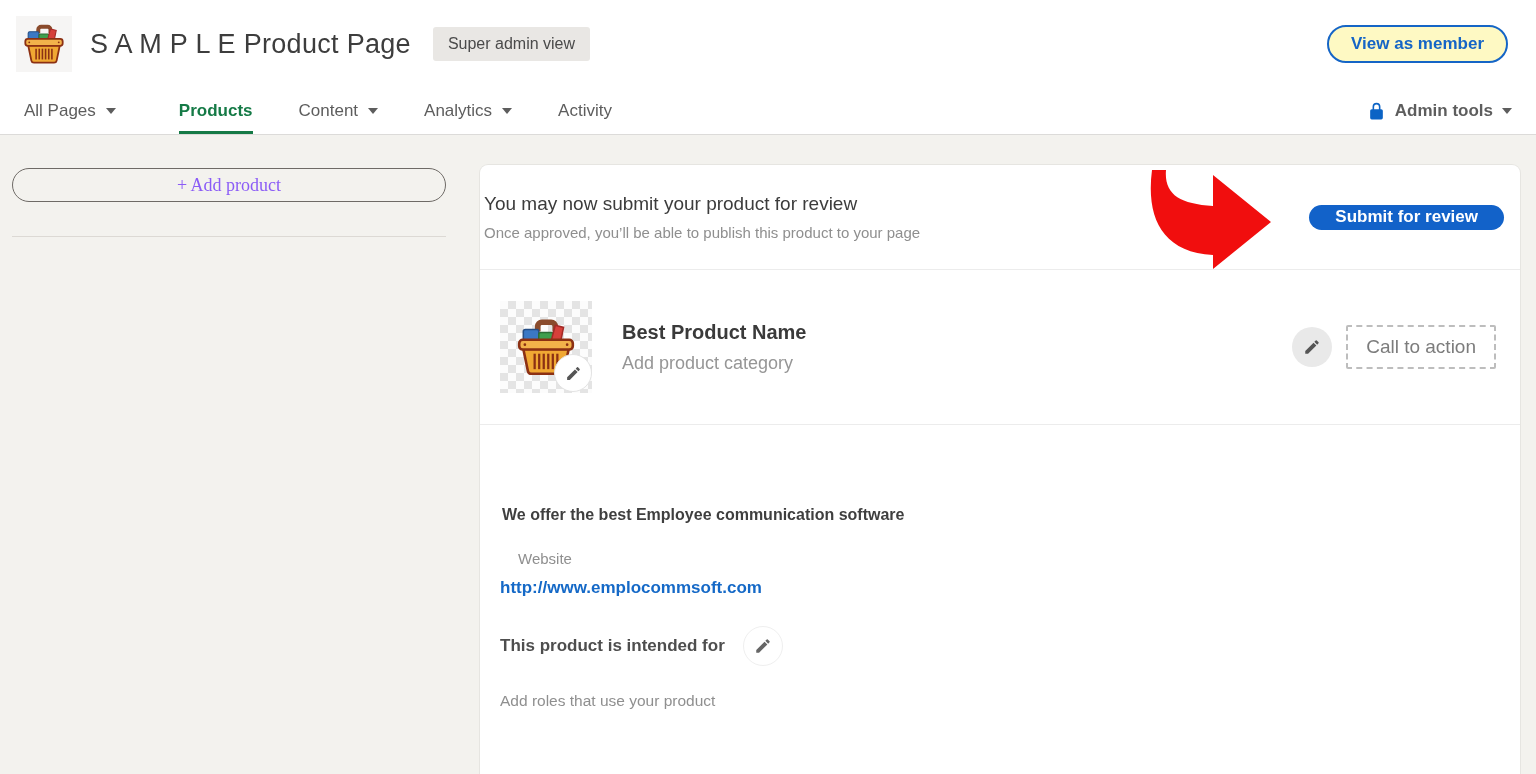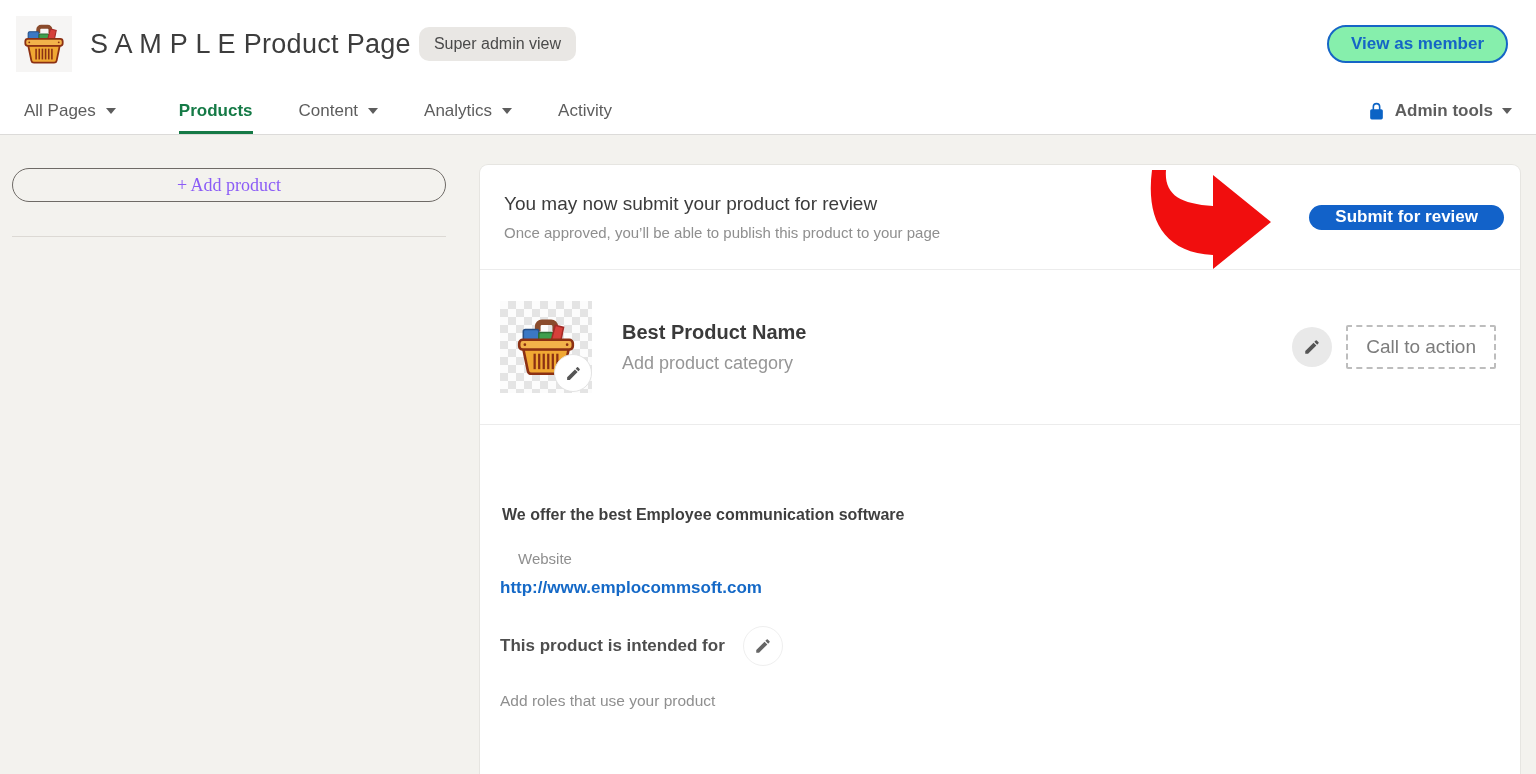--- a/index.html
+++ b/index.html
@@ -8,39 +8,39 @@
     width: 1536px; height: 774px; overflow: hidden;
     background: #ffffff;
     font-family: "Liberation Sans", "DejaVu Sans", sans-serif;
     color: #3f3f3f;
   }
 
   
   .topbar { height: 88px; background: #fff; display: flex; align-items: center; padding: 0 16px; }
   .brand-icon { width: 56px; height: 56px; background: #f6f5f4; display: flex; align-items: center; justify-content: center; flex: none; }
   .page-title { font-size: 27px; font-weight: 400; color: #3d3d3d; margin: 0 0 0 18px; letter-spacing: .3px; white-space: nowrap; }
-  .badge { margin-left: 8px; background: #e9e7e4; color: #4a4a4a; font-size: 16px; padding: 8px 15px; border-radius: 10px; white-space: nowrap; }
-  .btn-view { margin-left: auto; margin-right: 12px; height: 38px; padding: 0 22px; border-radius: 19px; border: 2px solid #1565c6; color: #1565c6; background: #86efac; font-size: 17px; font-weight: 700; font-family: inherit; cursor: pointer; white-space: nowrap; }
+  .badge { margin-left: 22px; background: #e9e7e4; color: #4a4a4a; font-size: 16px; padding: 8px 15px; border-radius: 3px; white-space: nowrap; }
+  .btn-view { margin-left: auto; margin-right: 12px; height: 38px; padding: 0 22px; border-radius: 19px; border: 2px solid #1565c6; color: #1565c6; background: #fef9c3; font-size: 17px; font-weight: 700; font-family: inherit; cursor: pointer; white-space: nowrap; }
 
   
   .navbar { height: 47px; background: #fff; border-bottom: 1px solid #dcdbd9; display: flex; align-items: center; padding: 0 24px; }
   .nav-item { display: flex; align-items: center; gap: 10px; font-size: 17px; color: #5d5d5d; height: 100%; cursor: pointer; border-bottom: 3px solid transparent; padding-top: 3px; margin-right: 46px; white-space: nowrap; }
   .nav-item.active { color: #157a46; font-weight: 700; border-bottom-color: #157a46; margin-left: 17px; }
   .caret { width: 0; height: 0; border-left: 5px solid transparent; border-right: 5px solid transparent; border-top: 6px solid #5d5d5d; display: inline-block; }
   .nav-admin { margin-left: auto; margin-right: 0; display: flex; align-items: center; gap: 9px; font-size: 17px; color: #5d5d5d; font-weight: 600; cursor: pointer; white-space: nowrap; }
 
   
   .content { position: relative; height: 639px; background: #f3f2ee; }
 
   .add-product { position: absolute; left: 12px; top: 33px; width: 434px; height: 34px; border-radius: 21px; border: 1px solid #6e6a66; background: transparent; font-size: 18px; color: #8b5cf6; font-family: Liberation Serif, serif; cursor: pointer; }
   .left-divider { position: absolute; left: 12px; top: 101px; width: 434px; height: 1px; background: #dcd9d4; }
 
   .card { position: absolute; left: 480px; top: 30px; width: 1040px; height: 780px; background: #fff; border-radius: 8px; box-shadow: 0 0 0 1px rgba(0,0,0,.05); }
 
-  .sec-banner { height: 105px; display: flex; align-items: center; padding: 0 16px 0 24px; border-bottom: 1px solid #ececec; }
+  .sec-banner { height: 105px; display: flex; align-items: center; padding: 0 16px 0 4px; border-bottom: 1px solid #ececec; }
   .banner-title { font-size: 19px; color: #3c3c3c; }
   .banner-sub { font-size: 15px; color: #8f8f8f; margin-top: 9px; }
   .btn-submit { margin-left: auto; height: 25px; padding: 0 26px; border-radius: 20px; background: #1262c9; color: #fff; font-size: 17px; font-weight: 700; border: none; font-family: inherit; cursor: pointer; white-space: nowrap; }
 
   .sec-product { height: 155px; display: flex; align-items: center; padding: 0 24px 0 20px; border-bottom: 1px solid #ececec; }
   .product-image { position: relative; width: 92px; height: 92px; flex: none;
     background: repeating-conic-gradient(#e4e4e4 0% 25%, #fcfcfc 0% 50%) 0 0/16px 16px;
     display: flex; align-items: center; justify-content: center; }
   .edit-badge { position: absolute; right: 0; bottom: 1px; width: 38px; height: 38px; border-radius: 50%; background: #fff; border: 1px solid #e3e3e3; display: flex; align-items: center; justify-content: center; cursor: pointer; }
   .product-text { margin-left: 30px; }

